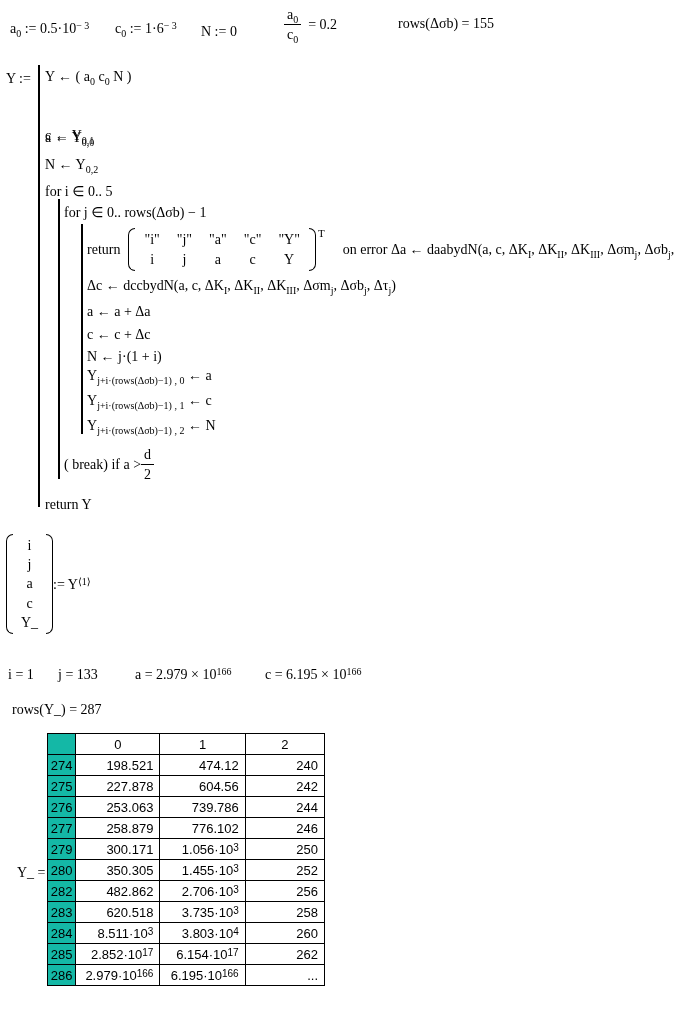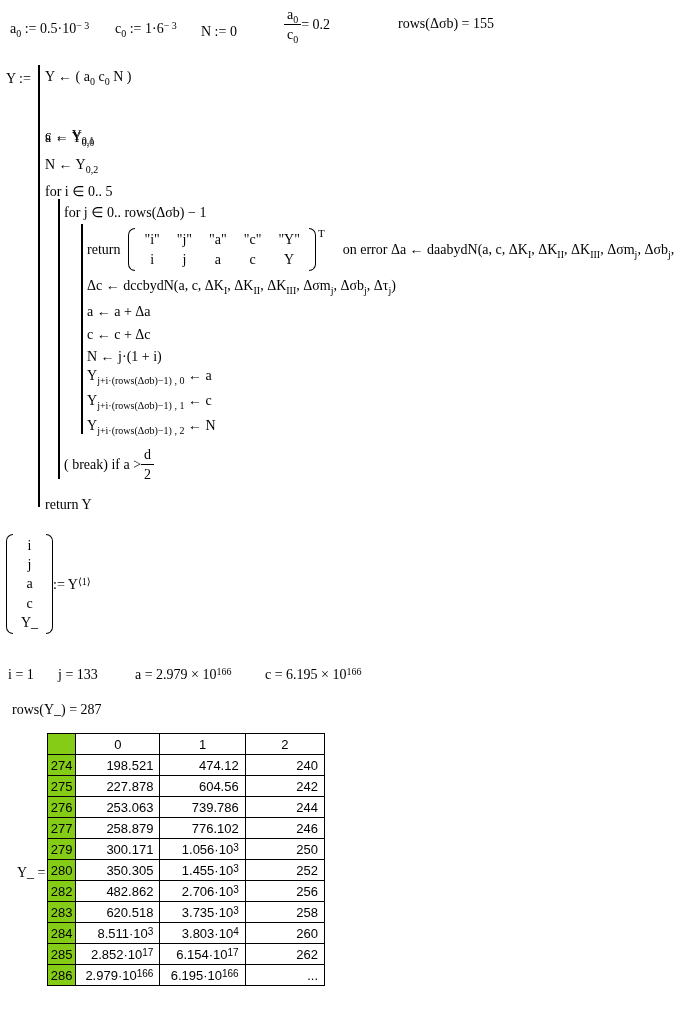--- a/index.html
+++ b/index.html
@@ -30,34 +30,34 @@
   .vec-wrap { position:absolute; display:flex; align-items:stretch; }
   .vec { display:flex; flex-direction:column; justify-content:space-around;
          text-align:center; padding:2px 8px; font-size:14px; }
   .vec span { line-height:19px; }
   
   table.rtab { position:absolute; border-collapse:collapse; table-layout:fixed;
                font-family:"Liberation Sans", sans-serif; font-size:13px; color:#000;
                border:1.5px solid #000; }
   table.rtab th, table.rtab td { border:1px solid #000; height:20px; padding:0; overflow:hidden; }
   table.rtab th { font-weight:normal; text-align:center; background:#fff; }
-  table.rtab th.corner, table.rtab td.idx { background:#84cc16; }
+  table.rtab th.corner, table.rtab td.idx { background:#14b8a6; }
   table.rtab td.idx { text-align:center; }
   table.rtab td.val { text-align:right; padding-right:6px; }
   .texp { font-size:10px; vertical-align:3px; line-height:0; }
 </style>
 </head>
 <body>
 
 <div id="page">
 
   <div class="m" style="left:10px; top:20px;"><span>a</span><sub>0</sub><span> := 0.5·10</span><sup>− 3</sup></div>
   <div class="m" style="left:115px; top:20px;"><span>c</span><sub>0</sub><span> := 1·6</span><sup>− 3</sup></div>
   <div class="m" style="left:201px; top:23px;"><span>N := 0</span></div>
-  <div class="m flexrow" style="left:284px; top:6px; ">
+  <div class="m flexrow" style="left:284px; top:6px; gap:7px;">
     <span class="frac">
       <span class="fnum"><span>a</span><sub>0</sub></span>
       <span class="fden"><span>c</span><sub>0</sub></span>
     </span>
     <span>= 0.2</span>
   </div>
   <div class="m" style="left:398px; top:15px;"><span>rows(Δσb) = 155</span></div>
 
   <div class="m" style="left:6px; top:70px;">Y :=</div>
   <div class="bar" style="left:38px; top:65px; height:442px;"></div>

